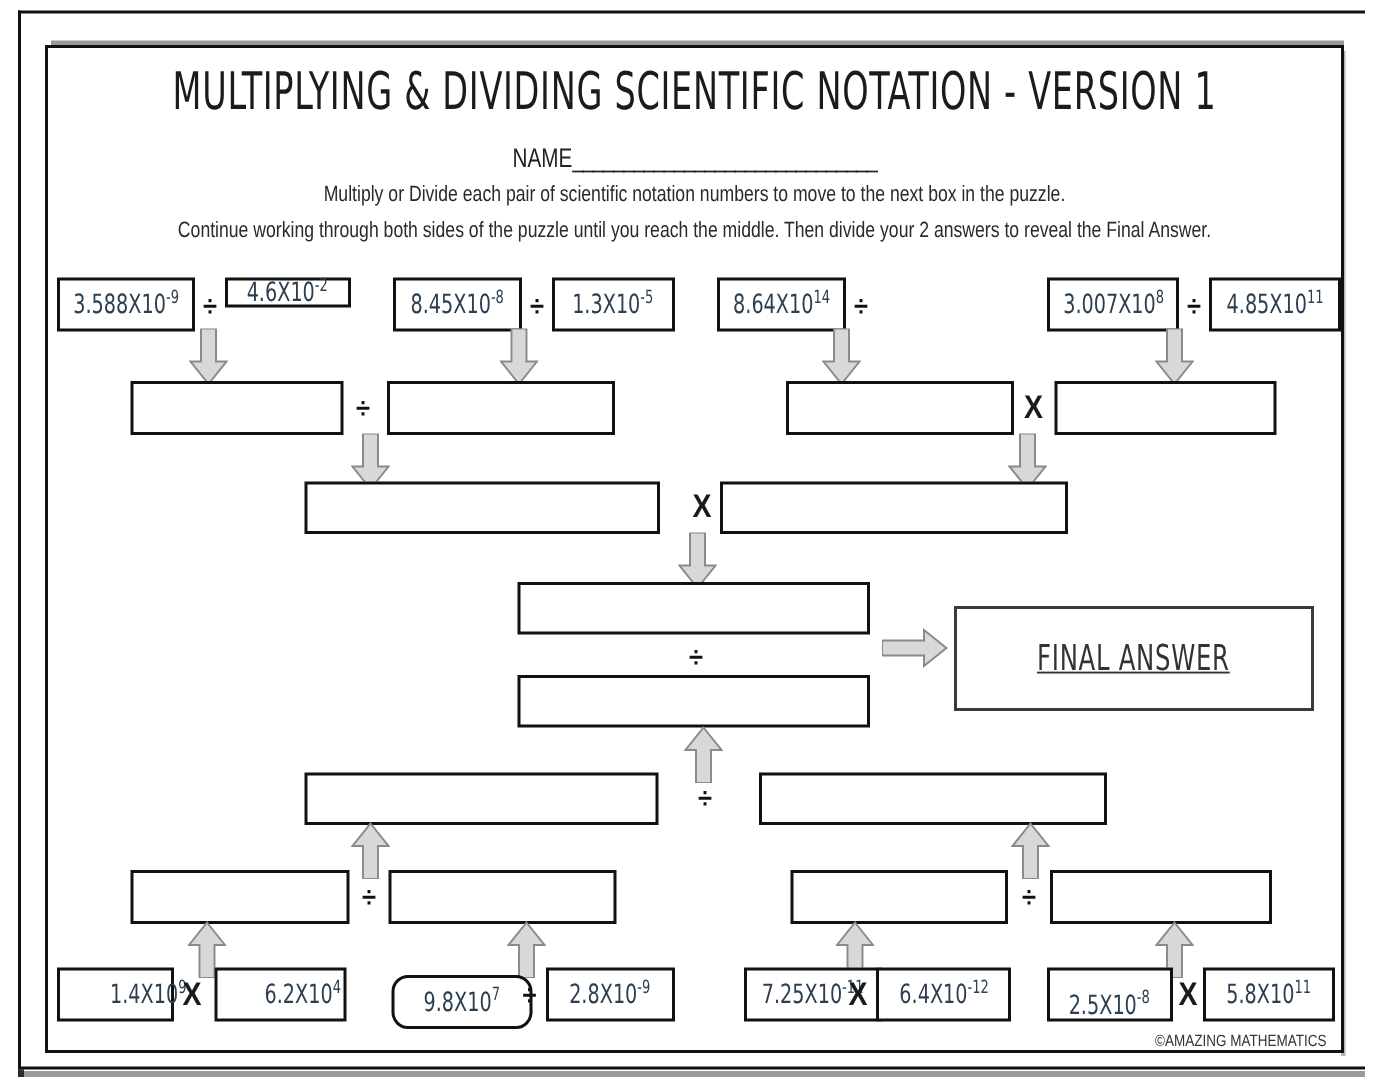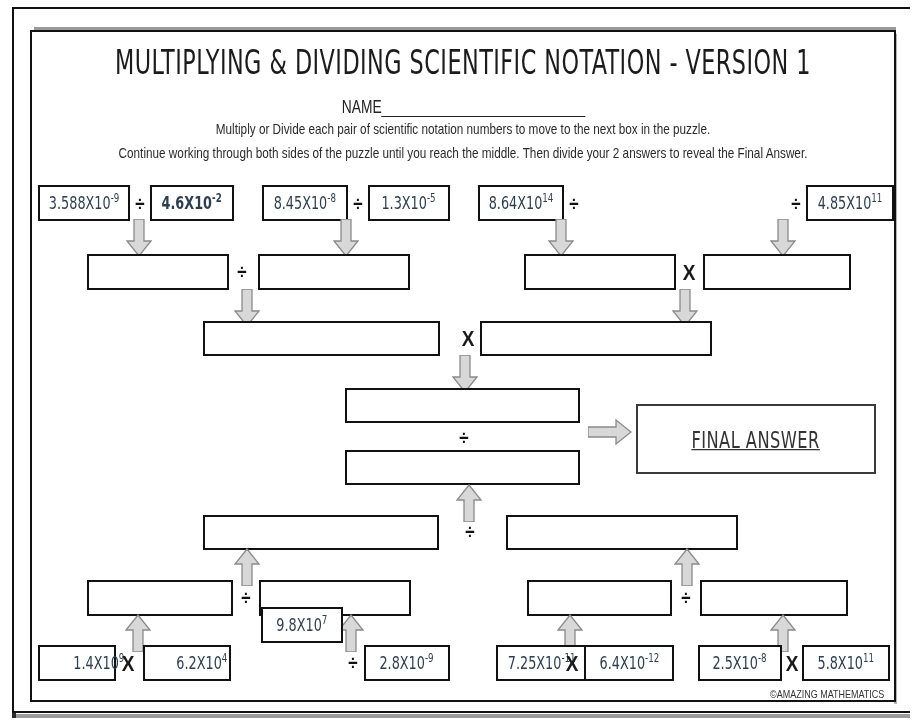--- a/index.html
+++ b/index.html
@@ -201,37 +201,40 @@
     <span>NAME</span><span class="rule">______________________________</span>
   </div>
 
   <div class="instr instr-1">Multiply or Divide each pair of scientific notation numbers to move to the next box in the puzzle.</div>
   <div class="instr instr-2">Continue working through both sides of the puzzle until you reach the middle.  Then divide your 2 answers to reveal the Final Answer.</div>
 
   <div class="pbox" style="left:38px;  top:185px; width:92px;  height:36px;">
       <span class="val">3.588X10<sup>-9</sup></span>
     </div>
   <div class="op" style="left:130px; top:196px; width:20px;">÷</div>
-  <div class="pbox" style="left:150px; top:185px; width:84px;  height:36px;font-weight:bold;">
+  <div class="pbox" style="left:150px; top:185px; width:84px;  height:20px;">
       <span class="val">4.6X10<sup>-2</sup></span>
     </div>
 
   <div class="pbox" style="left:262px; top:185px; width:86px;  height:36px;">
       <span class="val">8.45X10<sup>-8</sup></span>
     </div>
   <div class="op" style="left:348px; top:196px; width:20px;">÷</div>
   <div class="pbox" style="left:368px; top:185px; width:82px;  height:36px;">
       <span class="val">1.3X10<sup>-5</sup></span>
     </div>
 
   <div class="pbox" style="left:478px; top:185px; width:86px;  height:36px;">
       <span class="val">8.64X10<sup>14</sup></span>
     </div>
   <div class="op" style="left:564px; top:196px; width:20px;">÷</div>
 
+  <div class="pbox" style="left:698px; top:185px; width:88px;  height:36px;">
+      <span class="val">3.007X10<sup>8</sup></span>
+    </div>
   <div class="op" style="left:786px; top:196px; width:20px;">÷</div>
   <div class="pbox" style="left:806px; top:185px; width:88px;  height:36px;">
       <span class="val">4.85X10<sup>11</sup></span>
     </div>
 
   <div class="arrow" style="left:126px; top:219px;">
     <svg width="26" height="38" viewBox="0 0 26 38">
         <path d="M8 0 L18 0 L18 22 L25 22 L13 37 L1 22 L8 22 Z" fill="#d8d8d8" stroke="#8a8a8a" stroke-width="1.3"></path>
       </svg>
   </div>
@@ -345,37 +348,37 @@
   </div>
 
   <div class="pbox" style="left:38px;  top:645px; width:78px;  height:36px;padding-left:44px;">
       <span class="val">1.4X10<sup>9</sup></span>
     </div>
   <div class="op op-x" style="left:118px; top:654px; width:20px;">X</div>
   <div class="pbox" style="left:143px; top:645px; width:88px;  height:36px;justify-content:flex-end;">
       <span class="val">6.2X10<sup>4</sup></span>
     </div>
 
-  <div class="pbox" style="left:261px; top:607px; width:82px;  height:36px;">
+  <div class="pbox" style="left:261px; top:650px; width:94px;  height:36px;border-radius:11px;">
       <span class="val">9.8X10<sup>7</sup></span>
     </div>
   <div class="op" style="left:343px; top:655px; width:20px;">÷</div>
   <div class="pbox" style="left:364px; top:645px; width:86px;  height:36px;">
       <span class="val">2.8X10<sup>-9</sup></span>
     </div>
 
   <div class="pbox" style="left:496px; top:645px; width:92px;  height:36px;">
       <span class="val">7.25X10<sup>-11</sup></span>
     </div>
   <div class="op op-x" style="left:562px; top:654px; width:20px;">X</div>
   <div class="pbox" style="left:584px; top:645px; width:90px;  height:36px;">
       <span class="val">6.4X10<sup>-12</sup></span>
     </div>
 
-  <div class="pbox" style="left:698px; top:645px; width:84px;  height:36px;">
+  <div class="pbox" style="left:698px; top:645px; width:84px;  height:36px;align-items:flex-end;">
       <span class="val">2.5X10<sup>-8</sup></span>
     </div>
   <div class="op op-x" style="left:782px; top:654px; width:20px;">X</div>
   <div class="pbox" style="left:802px; top:645px; width:88px;  height:36px;">
       <span class="val">5.8X10<sup>11</sup></span>
     </div>
 
   <div style="position:absolute; left:770px; top:688px; font-size:9px; color:#333; letter-spacing:0px; transform:scaleY(1.2); transform-origin:left top;">©AMAZING MATHEMATICS</div>
 
 </div>

